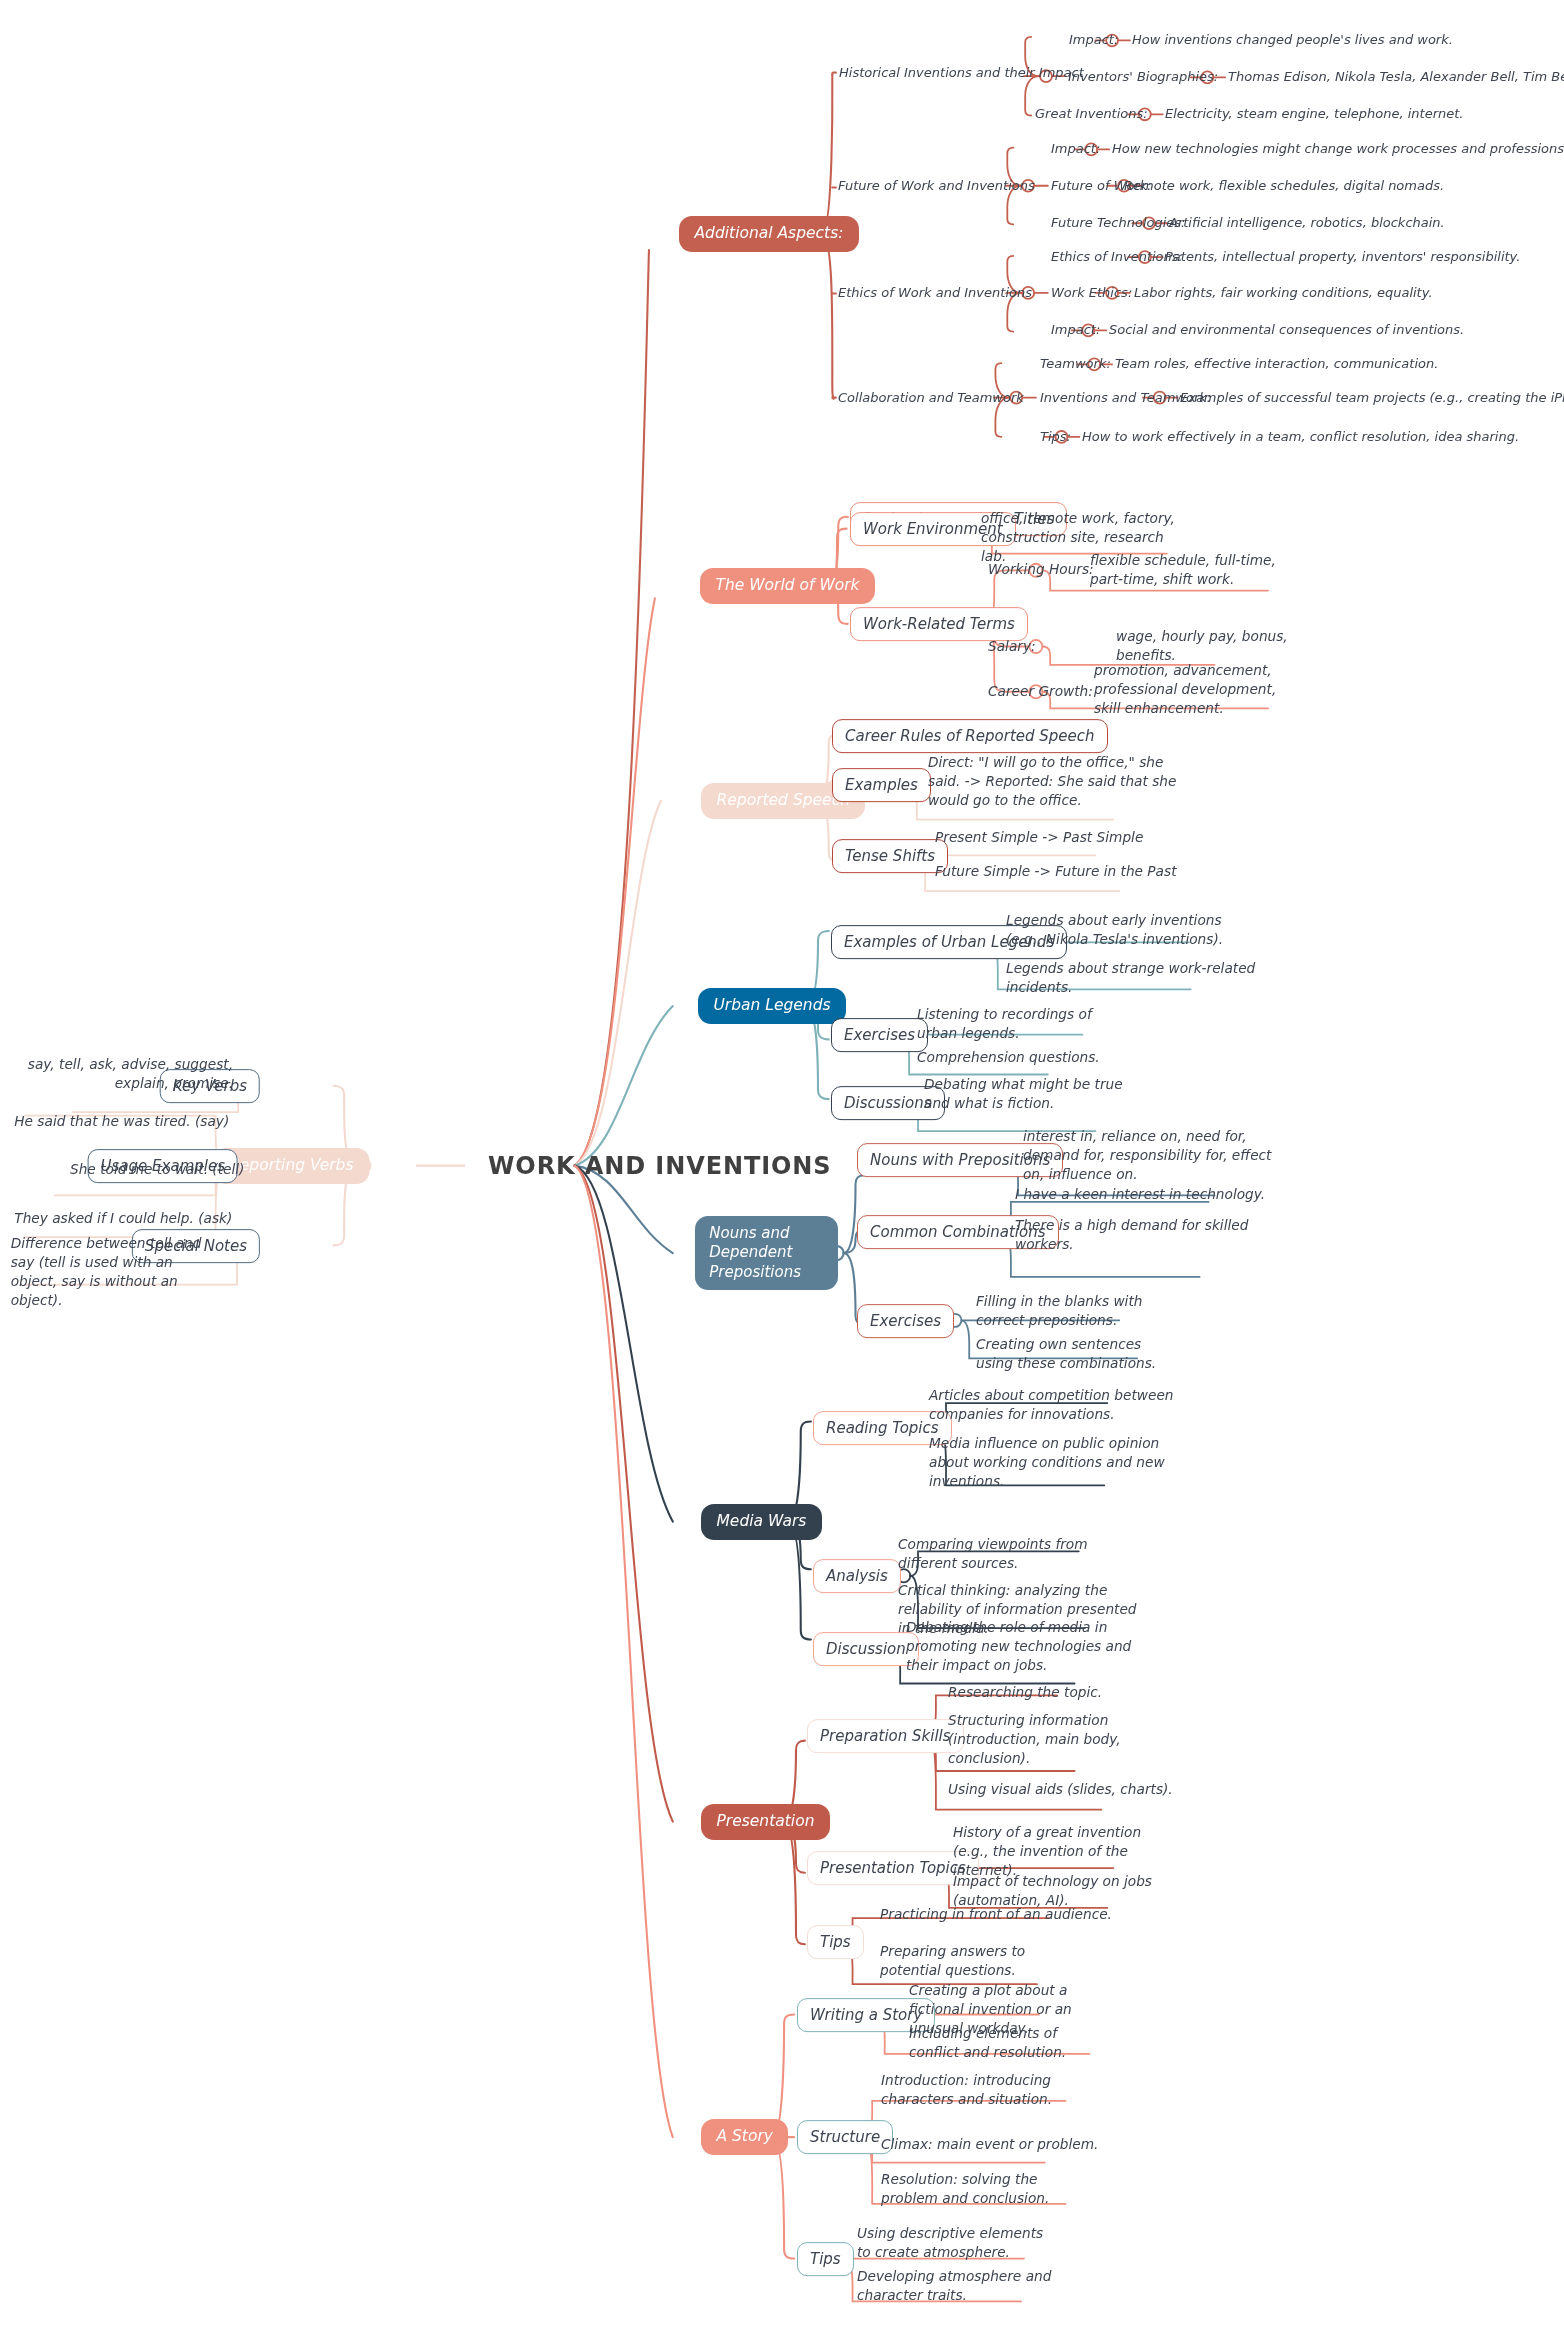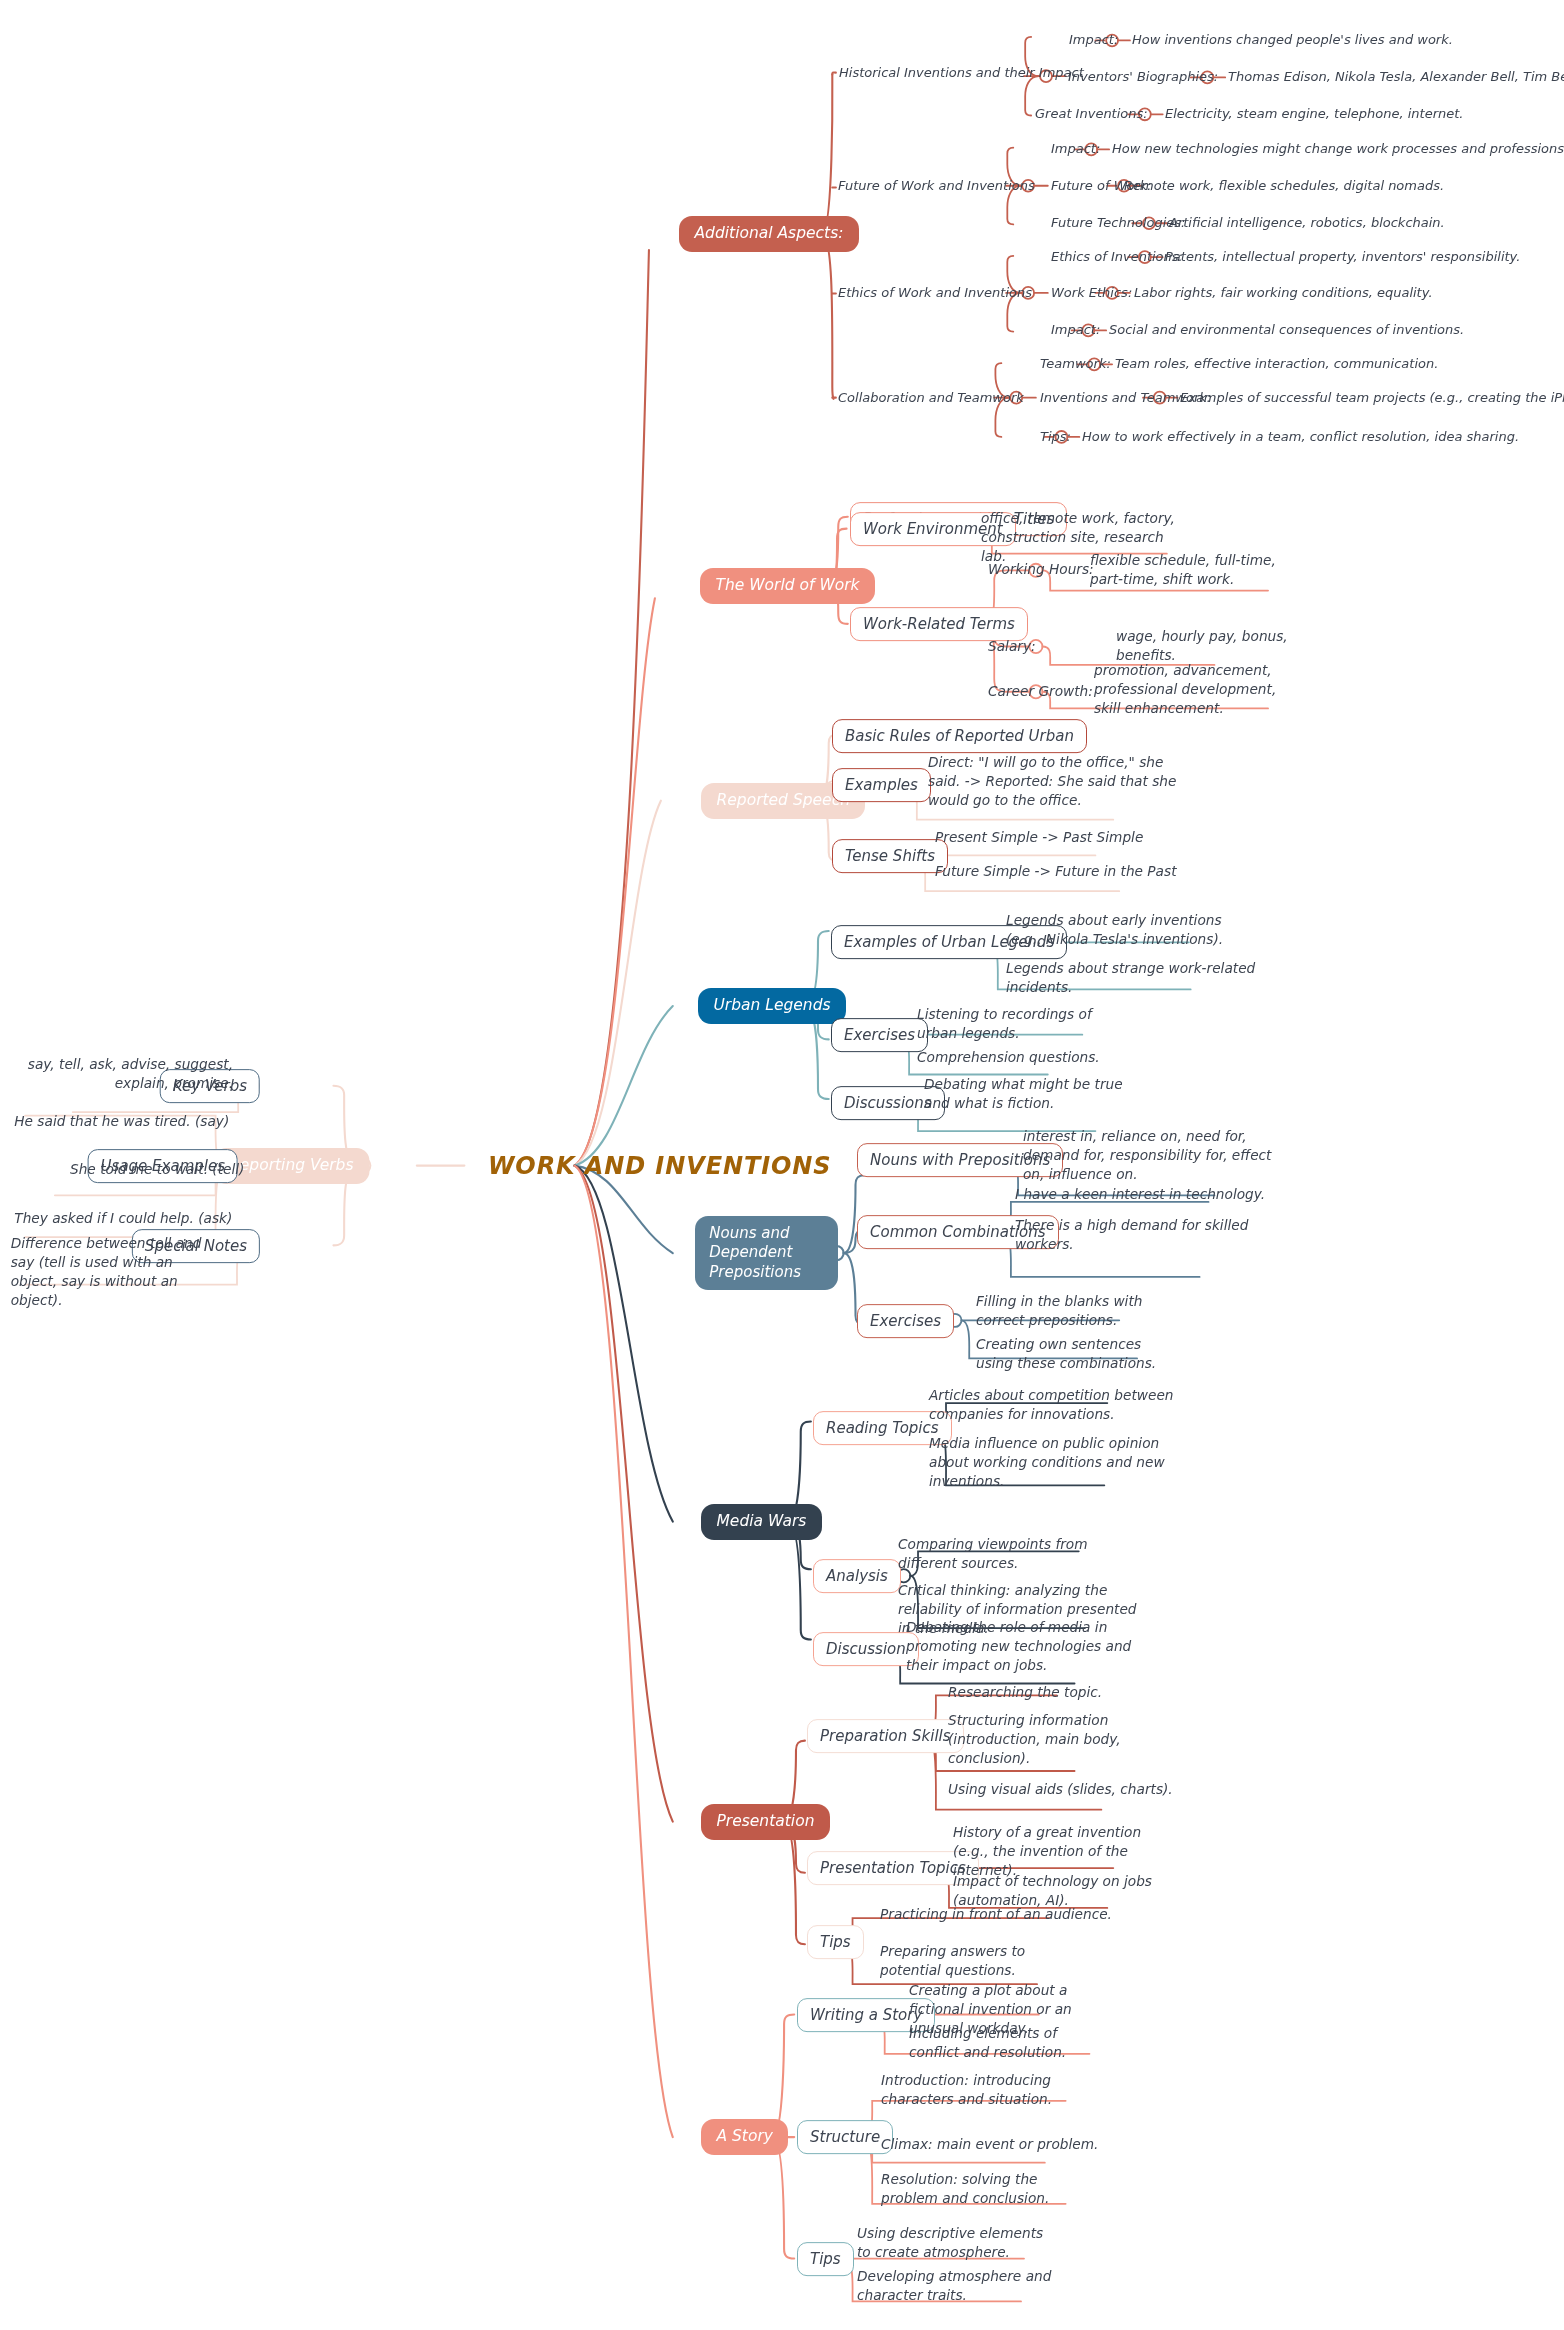--- a/index.html
+++ b/index.html
@@ -11,22 +11,22 @@
   }
   #canvas { position:absolute; inset:0; }
   svg.wires { position:absolute; left:0; top:0; width:1564px; height:2330px; pointer-events:none; }
 
   .node { position:absolute; transform:translateY(-50%); white-space:nowrap;
           font-style:italic; line-height:1.25; }
 
   
   .root-title {
     position:absolute; transform:translateY(-50%);
-    font-size:24px; font-weight:bold; font-style:italic;
-    letter-spacing:0.9px; color:#a16207; white-space:nowrap;
+    font-size:24px; font-weight:bold; 
+    letter-spacing:0.9px; color:#404040; white-space:nowrap;
   }
 
   
   .pill {
     border-radius:13px; color:#ffffff; padding:8.3px 15.5px;
     font-size:15.5px; font-style:italic; display:inline-block;
   }
   .pill.small { font-size:15px; padding:7.7px 14.3px; }
   .pill.two-line { white-space:normal; line-height:1.3; }
 
@@ -398,21 +398,21 @@
     <span class="lbl" style="font-size:13.7px;">Career Growth:</span>
   </div>
   <div class="leaf w3" style="position:absolute; left:1094px; top:661px;">
     <span>promotion, advancement, professional development, skill enhancement.</span>
   </div>
 
   <div class="node" style="left:701px; top:801px;">
     <span class="pill" style="background:#f4d9cf;">Reported Speech</span>
   </div>
   <div class="node" style="left:832px; top:736px;">
-    <span class="box" style="border-color:#b4483a;">Basic Rules of Reported Urban</span>
+    <span class="box" style="border-color:#b4483a;">Career Rules of Reported Speech</span>
   </div>
   <div class="node" style="left:832px; top:785px;">
     <span class="box" style="border-color:#b4483a;">Examples</span>
   </div>
   <div class="leaf w2" style="position:absolute; left:928px; top:753px;">
     <span>Direct: "I will go to the office," she said. -&gt; Reported: She said that she would go to the office.</span>
   </div>
   <div class="node" style="left:832px; top:856px;">
     <span class="box" style="border-color:#b4483a;">Tense Shifts</span>
   </div>

